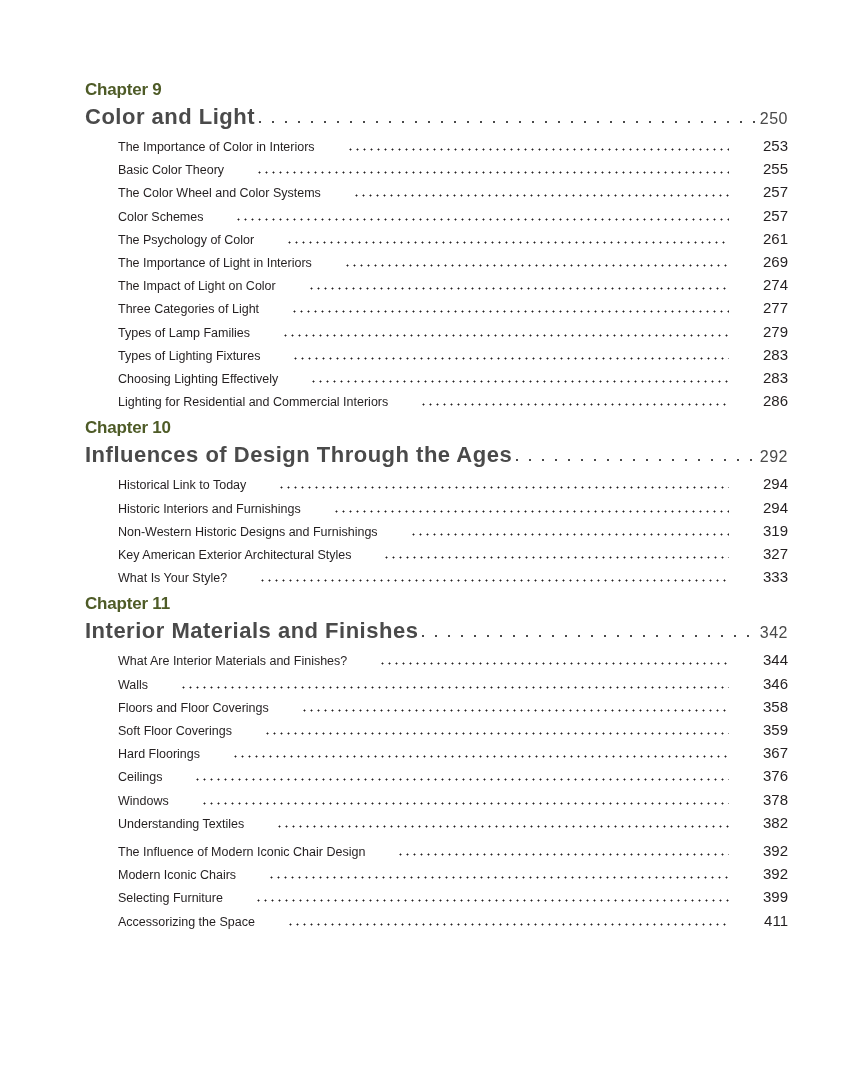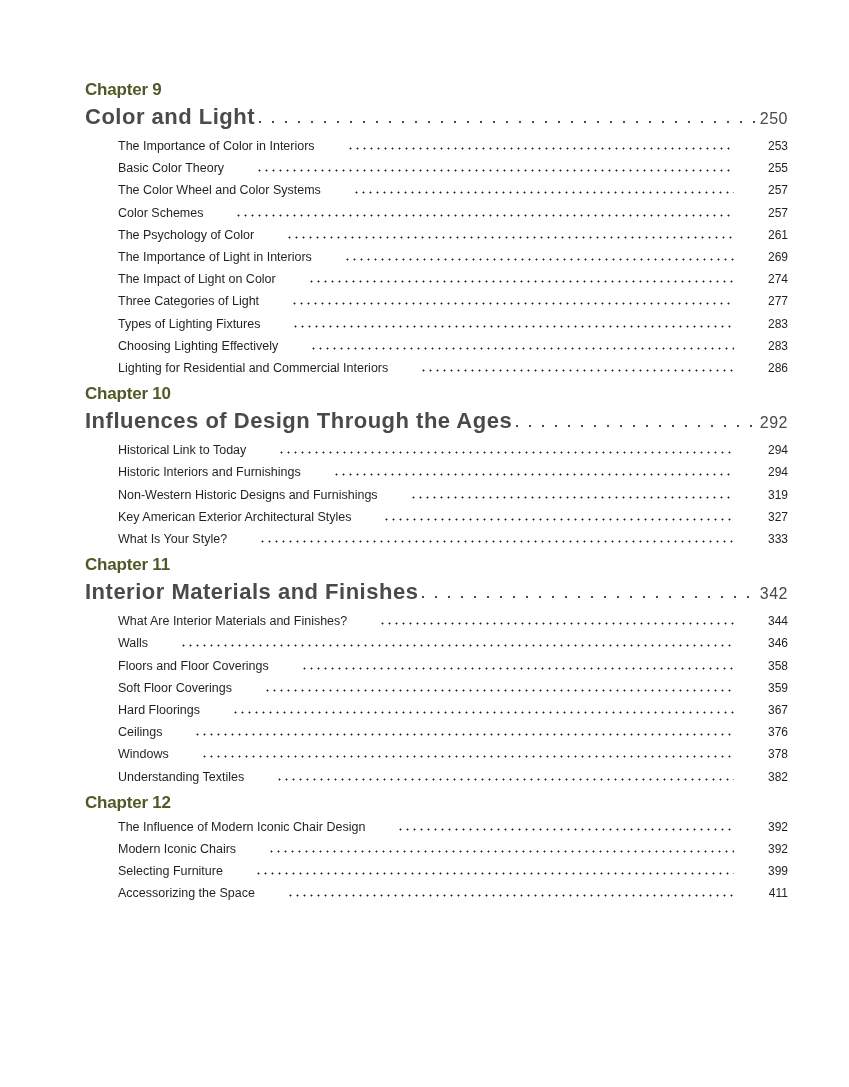--- a/index.html
+++ b/index.html
@@ -67,21 +67,21 @@
     align-items:baseline;
     line-height:22.2px;
     padding-left:33px;
     gap:31px;
   }
   .entry-title{
     font-size:12.5px;
     white-space:nowrap;
   }
   .entry-page{
-    font-size:12px;
+    font-size:15px;
     white-space:nowrap;
   }
   .leader-sm{
     flex:1 1 auto;
     height:3px;
     margin:0 3px;
     background-image:radial-gradient(circle 1.1px at 1.5px 1.5px, var(--entry-color) 0.9px, rgba(0,0,0,0) 1.1px);
     background-size:7px 3px;
     background-repeat:repeat-x;
     background-position:left bottom;
@@ -149,20 +149,25 @@
     <span class="leader-sm"></span>
     <span class="entry-page">274</span>
   </div>
 
   <div class="entry-row">
     <span class="entry-title">Three Categories of Light</span>
     <span class="leader-sm"></span>
     <span class="entry-page">277</span>
   </div>
 
+  <div class="entry-row">
+    <span class="entry-title">Types of Lamp Families</span>
+    <span class="leader-sm"></span>
+    <span class="entry-page">279</span>
+  </div>
 
   <div class="entry-row">
     <span class="entry-title">Types of Lighting Fixtures</span>
     <span class="leader-sm"></span>
     <span class="entry-page">283</span>
   </div>
 
   <div class="entry-row">
     <span class="entry-title">Choosing Lighting Effectively</span>
     <span class="leader-sm"></span>
@@ -269,21 +274,20 @@
 
   <div class="entry-row">
     <span class="entry-title">Understanding Textiles</span>
     <span class="leader-sm"></span>
     <span class="entry-page">382</span>
   </div>
 </div>
   </div>
 
   <div class="chapter-block">
-    <div class="chapter-label">Chapter 12</div>
     <div class="entry-list">
   <div class="entry-row">
     <span class="entry-title">The Influence of Modern Iconic Chair Design</span>
     <span class="leader-sm"></span>
     <span class="entry-page">392</span>
   </div>
 
   <div class="entry-row">
     <span class="entry-title">Modern Iconic Chairs</span>
     <span class="leader-sm"></span>

